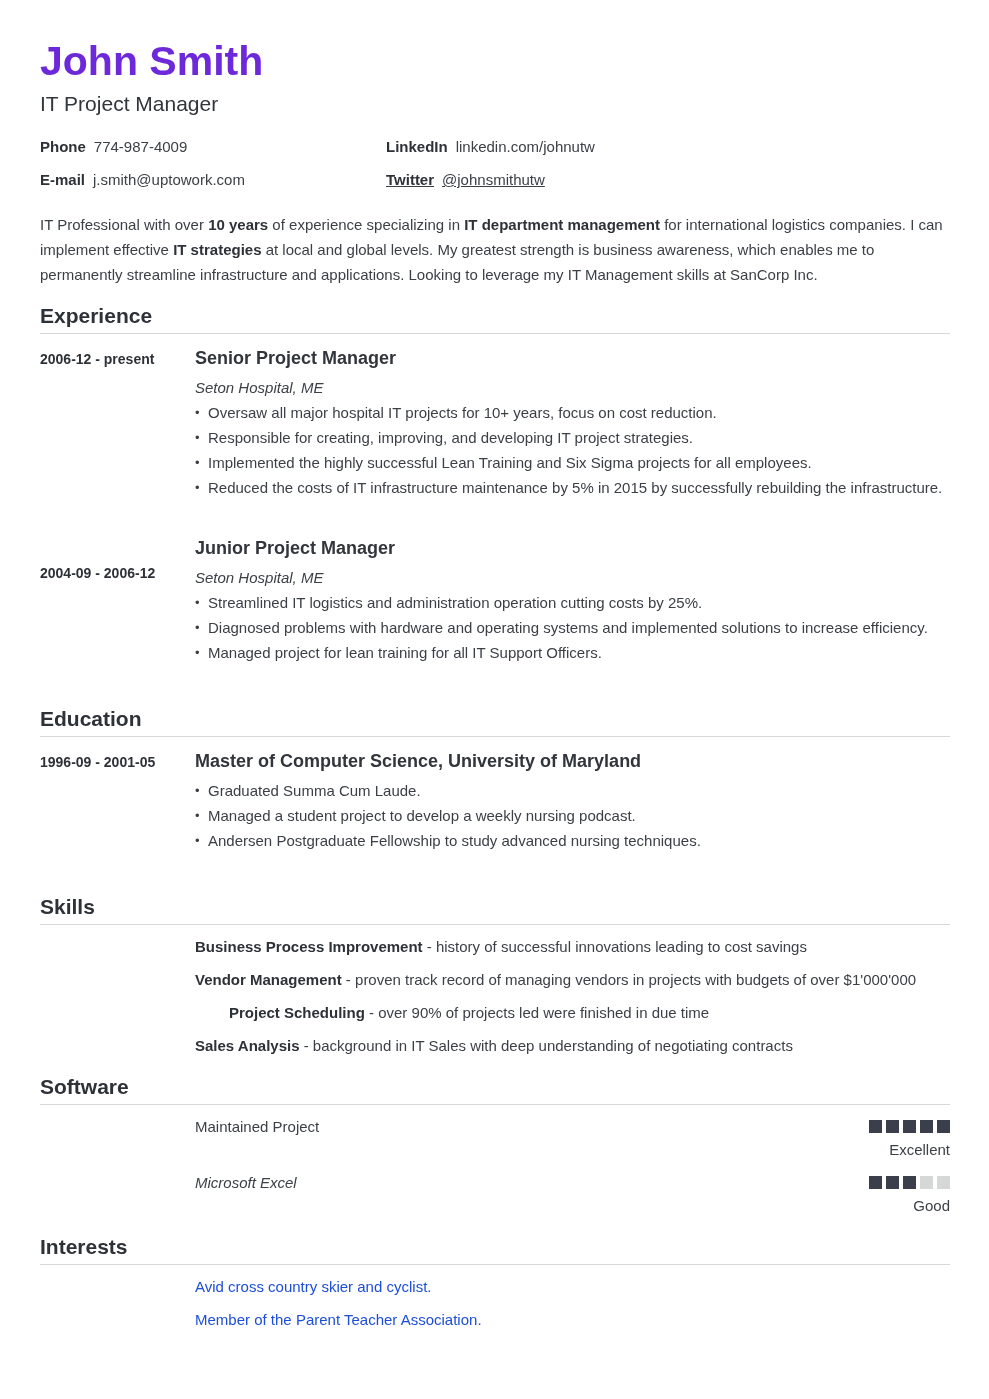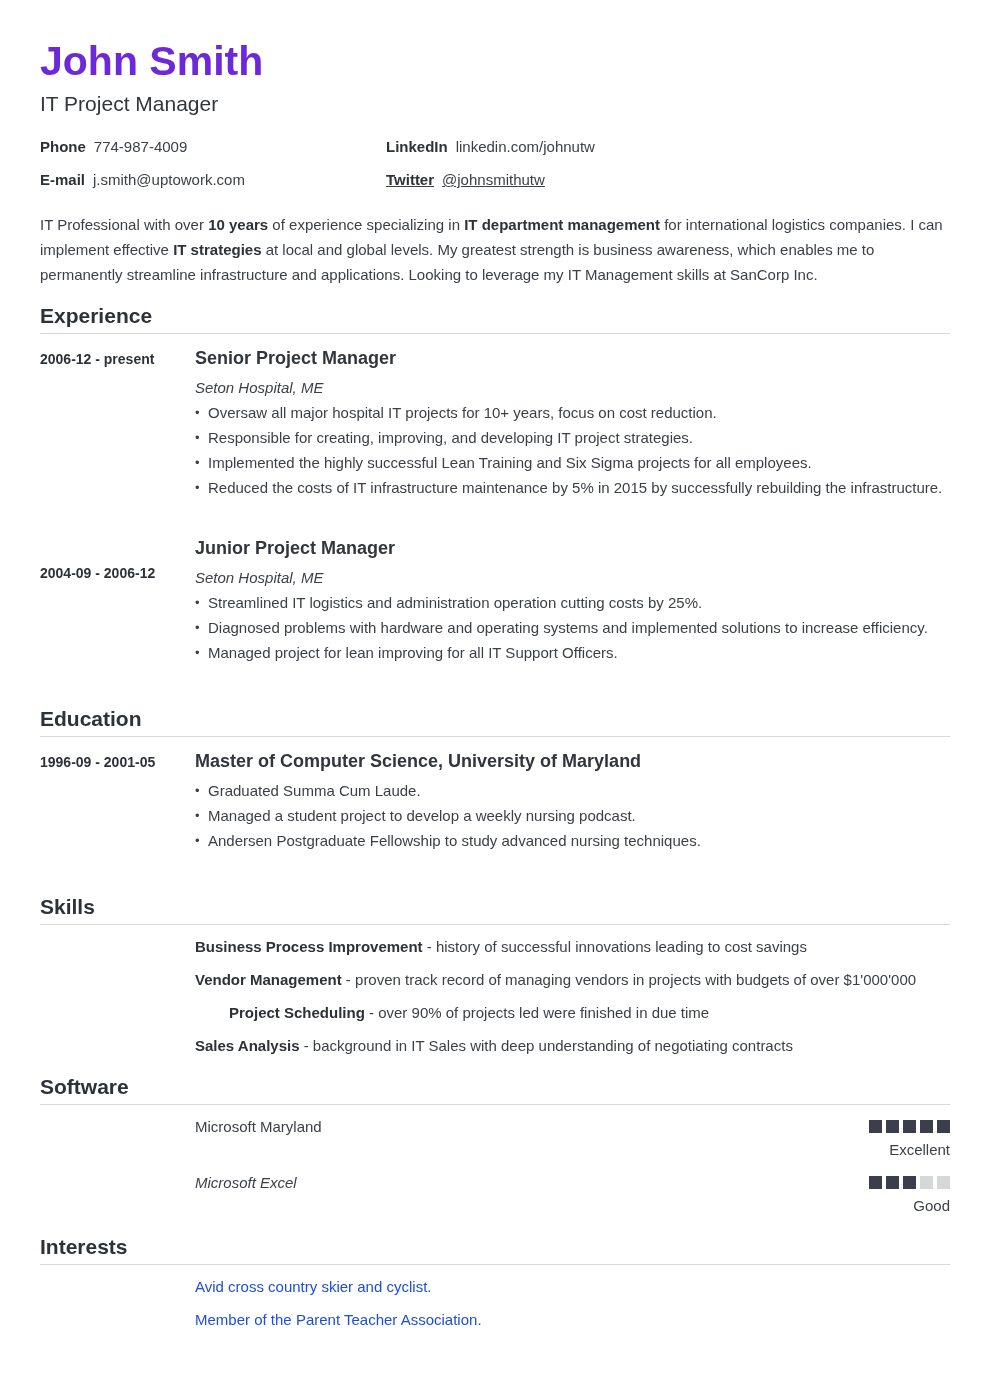--- a/index.html
+++ b/index.html
@@ -107,21 +107,21 @@
     </ul>
   </div>
 
   <div>
     <div class="date" style="top:540px;margin-top:24px;">2004-09 - 2006-12</div>
     <div class="role" style="top:537px;">Junior Project Manager</div>
     <div class="company" style="top:569px;">Seton Hospital, ME</div>
     <ul class="bullets" style="top:590px;">
       <li>Streamlined IT logistics and administration operation cutting costs by 25%.</li>
       <li>Diagnosed problems with hardware and operating systems and implemented solutions to increase efficiency.</li>
-      <li>Managed project for lean improving for all IT Support Officers.</li>
+      <li>Managed project for lean training for all IT Support Officers.</li>
     </ul>
   </div>
 
   <div class="section-head" style="top:706px;">Education</div>
 
   <div>
     <div class="date" style="top:753px;">1996-09 - 2001-05</div>
     <div class="role" style="top:750px;">Master of Computer Science, University of Maryland</div>
     <ul class="bullets" style="top:778px;">
       <li>Graduated Summa Cum Laude.</li>
@@ -141,21 +141,21 @@
   <div class="skill" style="top:1004px;margin-left:34px;">
     <b>Project Scheduling</b><span> - over 90% of projects led were finished in due time</span>
   </div>
   <div class="skill" style="top:1037px;">
     <b>Sales Analysis</b><span> - background in IT Sales with deep understanding of negotiating contracts</span>
   </div>
 
   <div class="section-head" style="top:1074px;">Software</div>
 
   <div>
-    <div class="sw-name" style="top:1118px;">Microsoft Maryland</div>
+    <div class="sw-name" style="top:1118px;">Maintained Project</div>
     <div class="sw-rating" style="top:1120px;">
         <span class="dot"></span>
         <span class="dot"></span>
         <span class="dot"></span>
         <span class="dot"></span>
         <span class="dot"></span>
       </div>
     <div class="sw-level" style="top:1141px;">Excellent</div>
   </div>
   <div>

